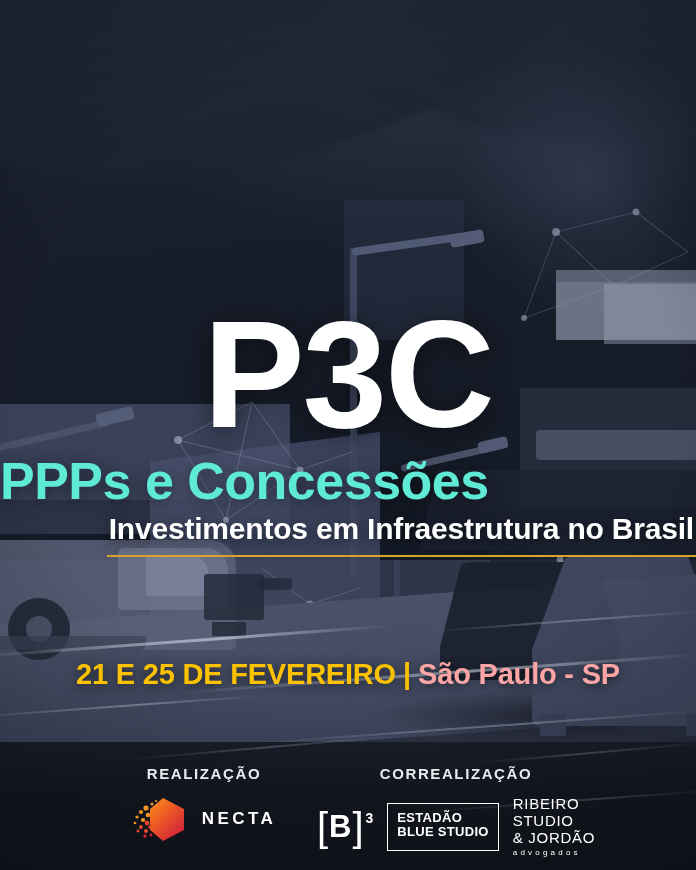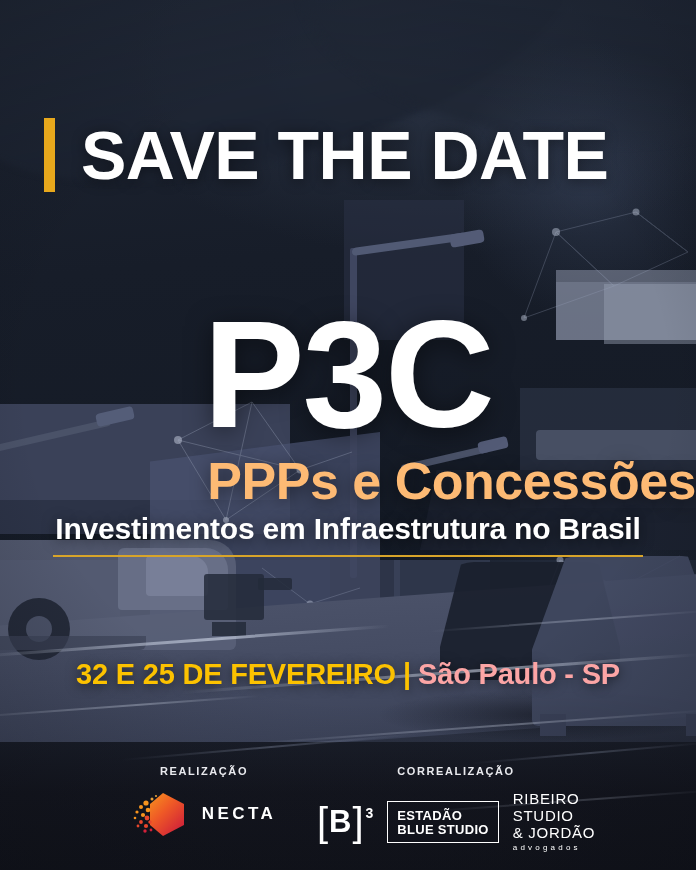--- a/index.html
+++ b/index.html
@@ -277,33 +277,33 @@
     font-size: 152px;
     font-weight: 700;
     letter-spacing: -2px;
     line-height: 1;
     text-shadow: 0 4px 26px rgba(0,0,0,.5);
   }
 
   .ppps {
     position: absolute;
     left: 0; right: 0; top: 455px;
-    text-align: right;
-    color: #fdba74;
+    text-align: left;
+    color: #5eead4;
     font-size: 52px;
     font-weight: 700;
     letter-spacing: -0.5px;
     line-height: 1;
     text-shadow: 0 3px 18px rgba(0,0,0,.5);
   }
 
   .subtitle-wrap {
     position: absolute;
     left: 0; right: 0; top: 512px;
-    text-align: center;
+    text-align: right;
   }
   .subtitle {
     display: inline-block;
     color: #ffffff;
     font-size: 30px;
     font-weight: 700;
     letter-spacing: -0.2px;
     line-height: 1.15;
     padding: 0 2px 8px 2px;
     border-bottom: 2px solid #d8a52a;
@@ -327,21 +327,21 @@
   
   .credits {
     position: absolute;
     left: 0; top: 765px;
     width: 696px;
     height: 105px;
   }
   .credit-group { position: absolute; }
   .credit-label {
     color: #e9eaee;
-    font-size: 11px;
+    font-size: 15px;
     font-weight: 700;
     letter-spacing: 1.6px;
     text-align: center;
     margin-bottom: 14px;
   }
   .logos-row {
     display: flex;
     align-items: center;
     justify-content: center;
     gap: 14px;
@@ -384,21 +384,21 @@
     font-size: 14px;
     font-weight: 700;
     line-height: 1;
     margin-top: 2px;
     margin-left: 2px;
   }
 
   
   .estadao-box {
     border: 1.6px solid #ffffff;
-    padding: 7px 9px 6px 9px;
+    padding: 7px 9px 12px 9px;
     color: #ffffff;
     text-align: left;
     flex: none;
   }
   .estadao-l1 {
     font-size: 13px; font-weight: 700; letter-spacing: .3px; line-height: 1.06;
   }
   .estadao-l2 {
     font-size: 13px; font-weight: 700; letter-spacing: .3px; line-height: 1.06;
   }
@@ -512,35 +512,31 @@
     <div class="footer-band"></div>
     <div class="footer-streak fs1"></div>
     <div class="footer-streak fs2"></div>
     <div class="streak s7"></div>
 
     <div class="vignette"></div>
   </div>
 
   <div class="content">
 
-    <div class="save-row">
-      <div class="gold-bar"></div>
-      <div class="save-text">SAVE THE DATE</div>
-    </div>
 
     <div class="p3c">P3C</div>
 
     <div class="ppps">PPPs e Concessões</div>
 
     <div class="subtitle-wrap">
       <span class="subtitle">Investimentos em Infraestrutura no Brasil</span>
     </div>
 
     <div class="datebar">
-      <span class="date-main">32 E 25 DE FEVEREIRO</span><span class="date-sep">|</span><span class="date-city">São Paulo - SP</span>
+      <span class="date-main">21 E 25 DE FEVEREIRO</span><span class="date-sep">|</span><span class="date-city">São Paulo - SP</span>
     </div>
 
     <div class="credits">
 
       <div class="credit-group g-realizacao">
         <div class="credit-label">REALIZAÇÃO</div>
         <div class="logos-row">
           <div class="necta-logo">
             <div class="necta-mark">
               <svg width="58" height="46" viewBox="0 0 58 46">

